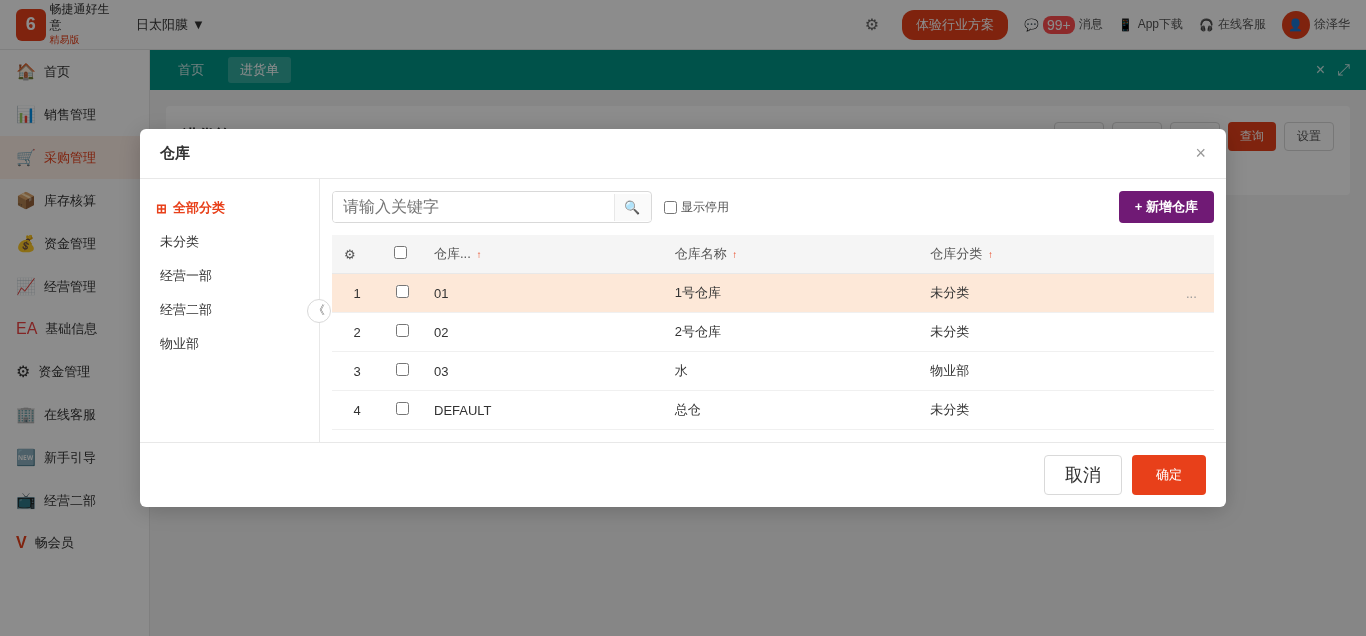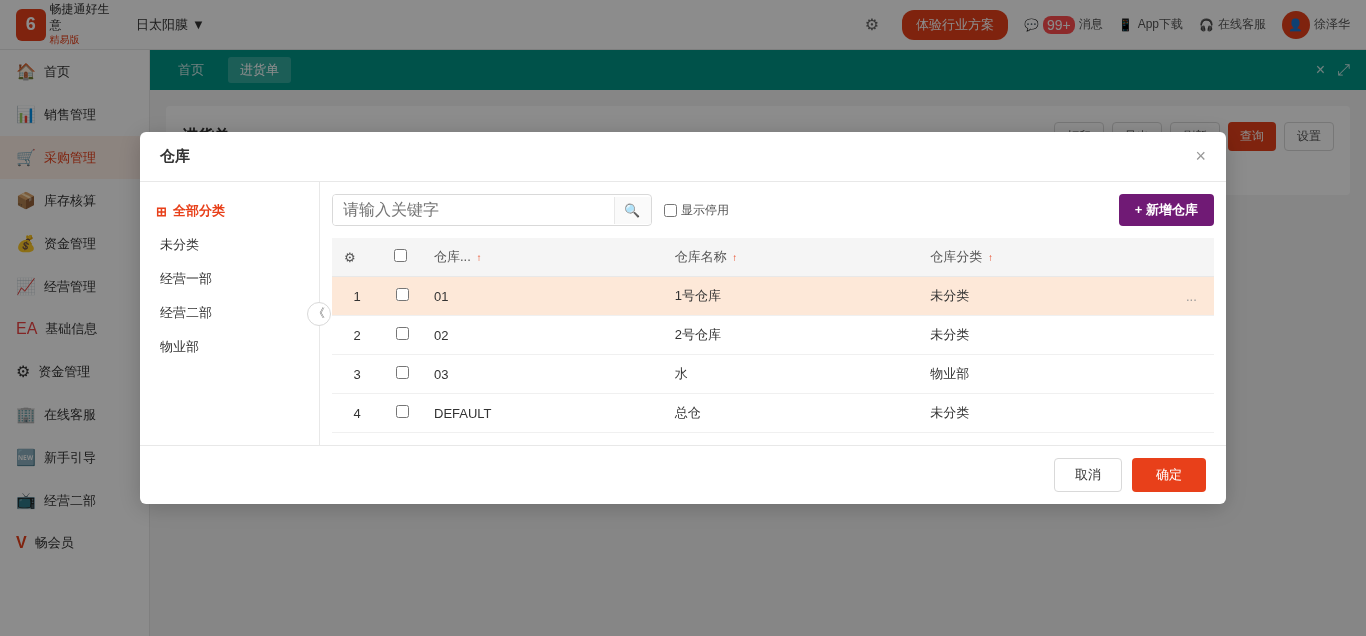--- a/index.html
+++ b/index.html
@@ -222,21 +222,21 @@
 
     
     .dialog-footer {
       padding: 12px 20px;
       display: flex; justify-content: flex-end; gap: 10px;
       border-top: 1px solid #e8e8e8;
     }
     .btn-cancel {
       padding: 7px 20px; border: 1px solid #d9d9d9;
       border-radius: 4px; background: #fff; cursor: pointer;
-      font-size: 13px; color: #333;
+      font-size: 18px; color: #333;
     }
     .btn-confirm {
       padding: 7px 24px; border: none;
       border-radius: 4px; background: #e8401a; cursor: pointer;
       font-size: 13px; color: #fff;
     }
 
     
     .bg-content {
       position: fixed; top: 90px; left: 150px; right: 0; bottom: 0;

